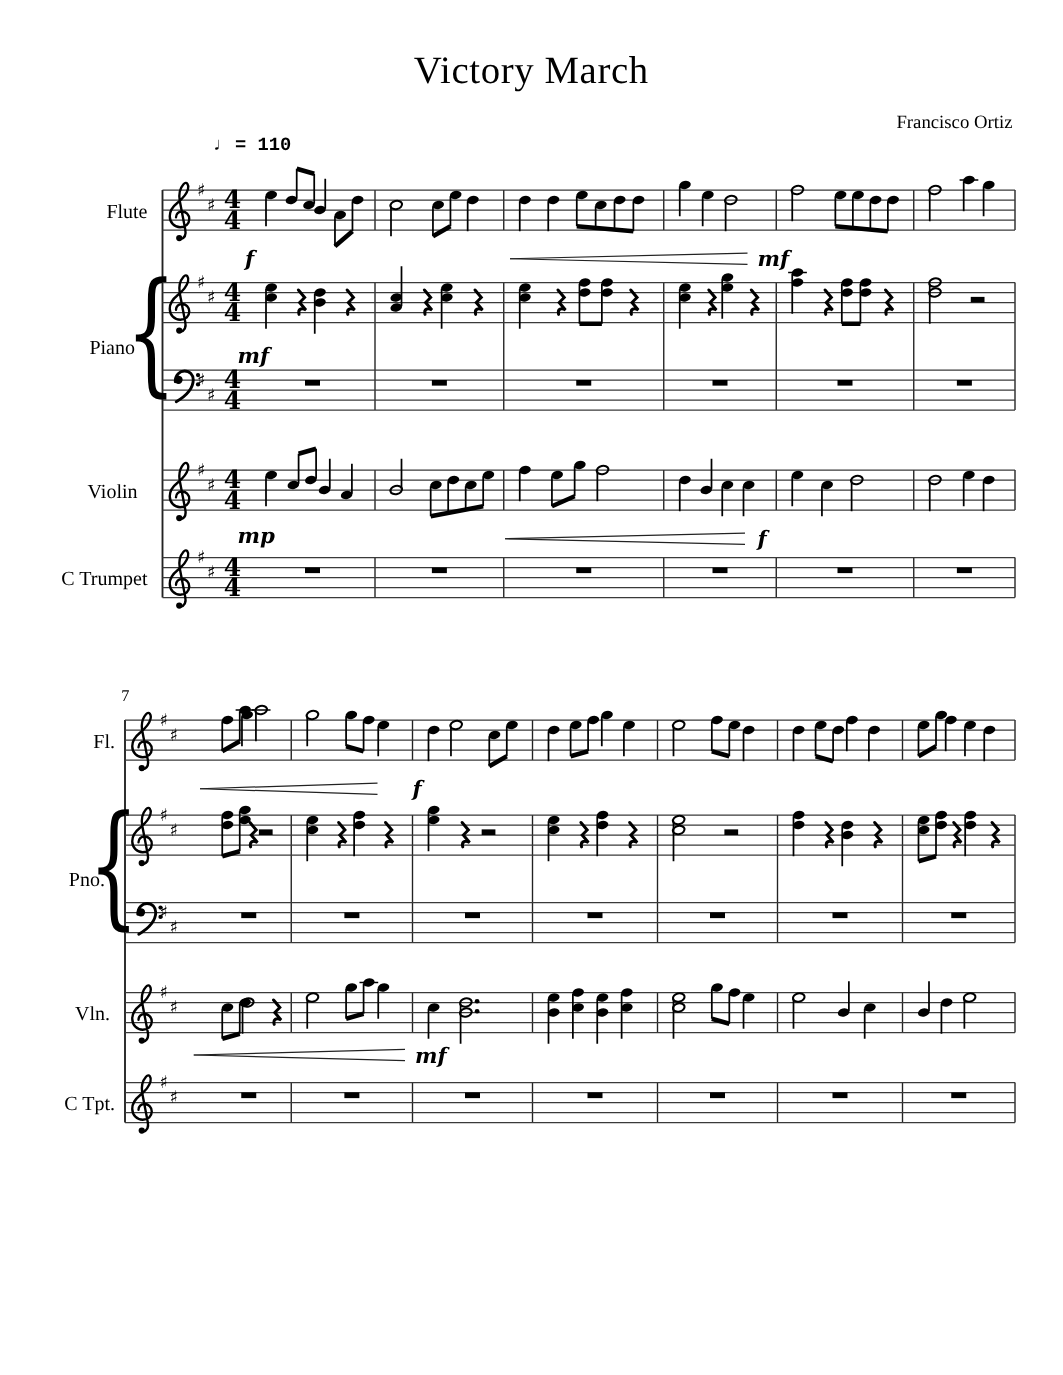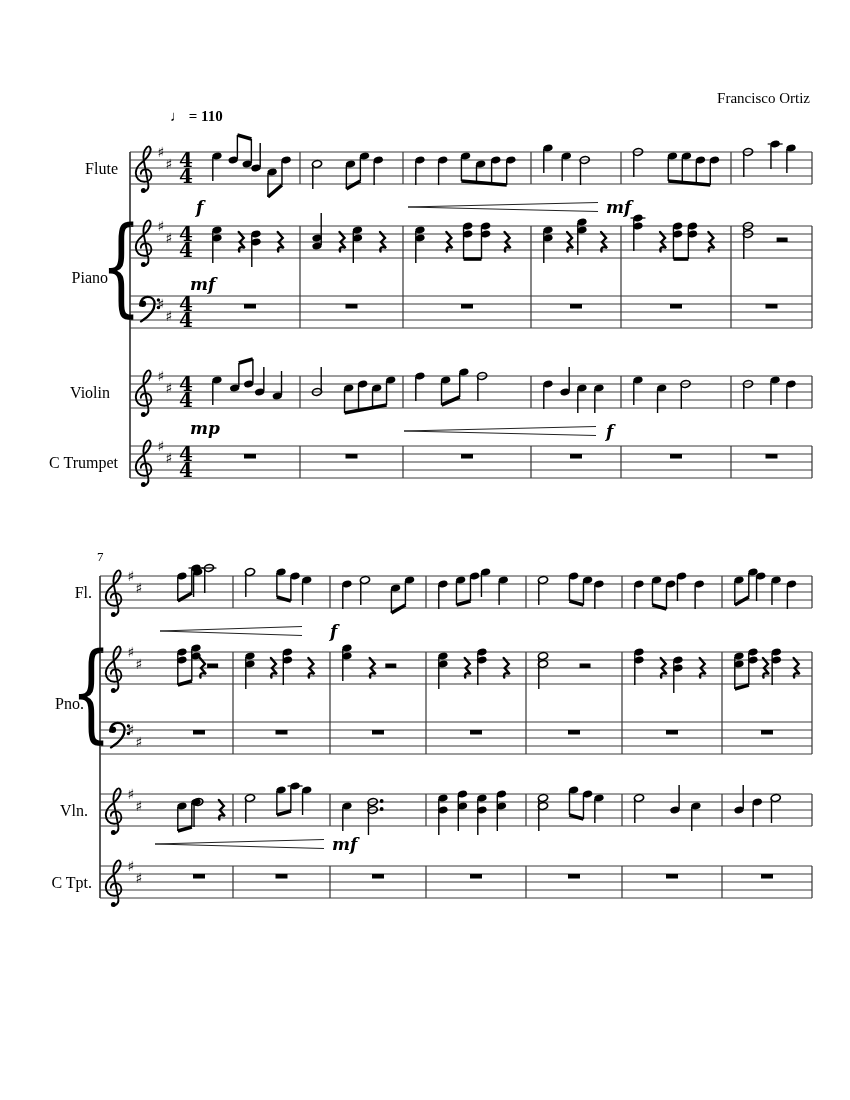--- a/index.html
+++ b/index.html
@@ -2,27 +2,28 @@
 <html><head>
 <meta charset="utf-8">
 <style>
   html,body{margin:0;padding:0;background:#ffffff;}
   #sheet{position:relative;width:850px;height:1100px;background:#ffffff;overflow:hidden;
          font-family:"Liberation Serif","DejaVu Serif",serif;color:#000;}
   #title{position:absolute;top:38px;left:0;width:100%;text-align:center;
          font-size:31px;letter-spacing:.5px;}
   #composer{position:absolute;top:90px;right:40px;font-size:15px;margin-left:28px;}
   #tempo{position:absolute;top:108px;left:170px;font-size:15px;font-weight:bold;
-         font-family:Liberation Serif, serif;}
+         font-family:Liberation Mono, monospace;}
   #score{position:absolute;top:0;left:0;}
 </style>
 </head>
 <body>
 
 <div id="sheet">
+  <div id="title">Victory March</div>
   <div id="composer">Francisco Ortiz</div>
   <div id="tempo"><span>♩</span> <span>= 110</span></div>
   <svg id="score" width="850" height="1100" viewBox="0 0 850 1100" xmlns="http://www.w3.org/2000/svg">
       <g>
         <line x1="130" y1="152" x2="130" y2="478" stroke="#222" stroke-width="1.5"></line>
         <text x="0" y="0" fill="#000000" font-size="102" font-family="&quot;DejaVu Serif&quot;,serif" text-anchor="middle" transform="translate(121,302.5) scale(0.62,1.05)">{</text>
         <line x1="300" y1="152" x2="300" y2="184" stroke="#222" stroke-width="1.1"></line>
         <line x1="403" y1="152" x2="403" y2="184" stroke="#222" stroke-width="1.1"></line>
         <line x1="531" y1="152" x2="531" y2="184" stroke="#222" stroke-width="1.1"></line>
         <line x1="621" y1="152" x2="621" y2="184" stroke="#222" stroke-width="1.1"></line>

